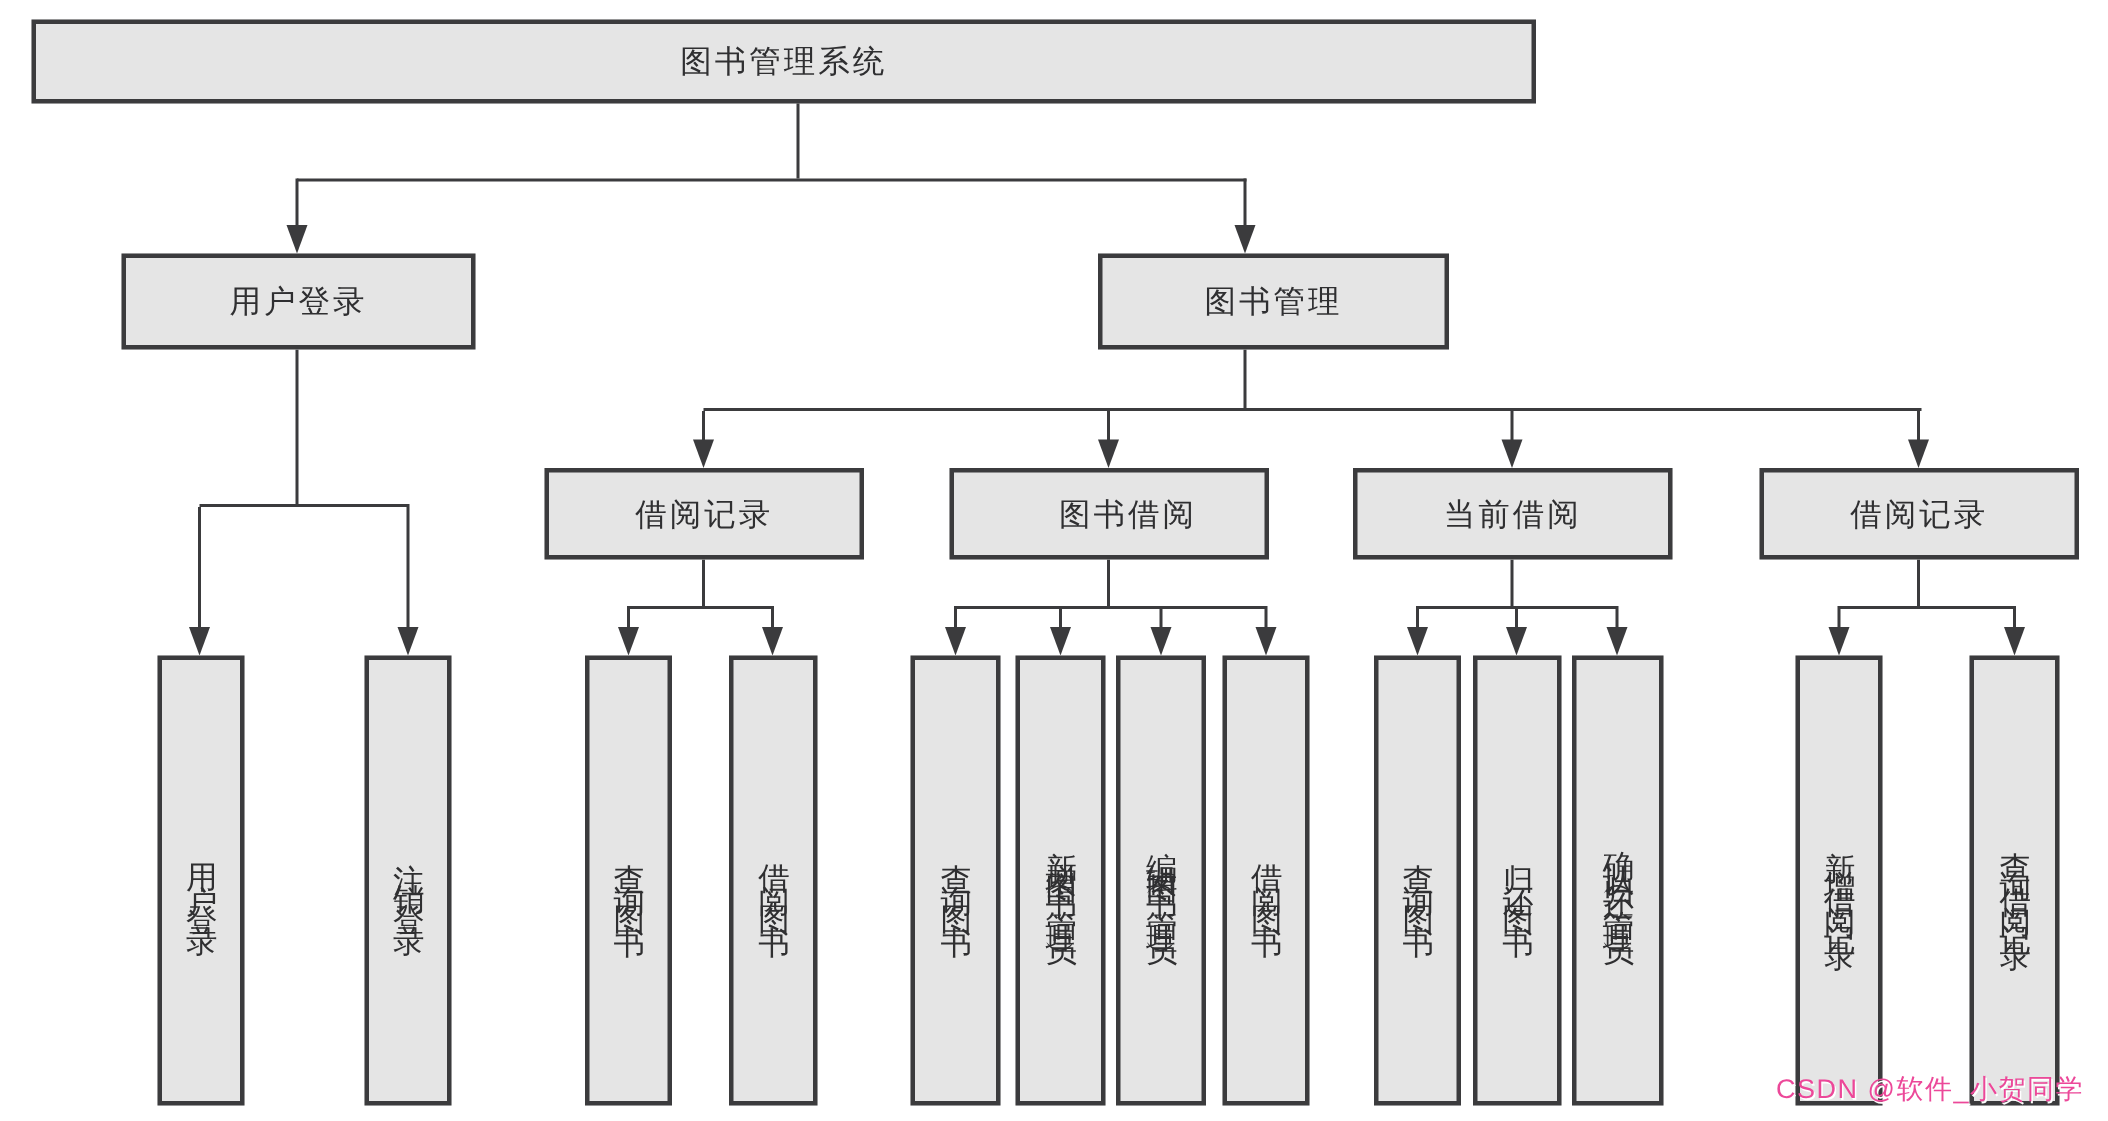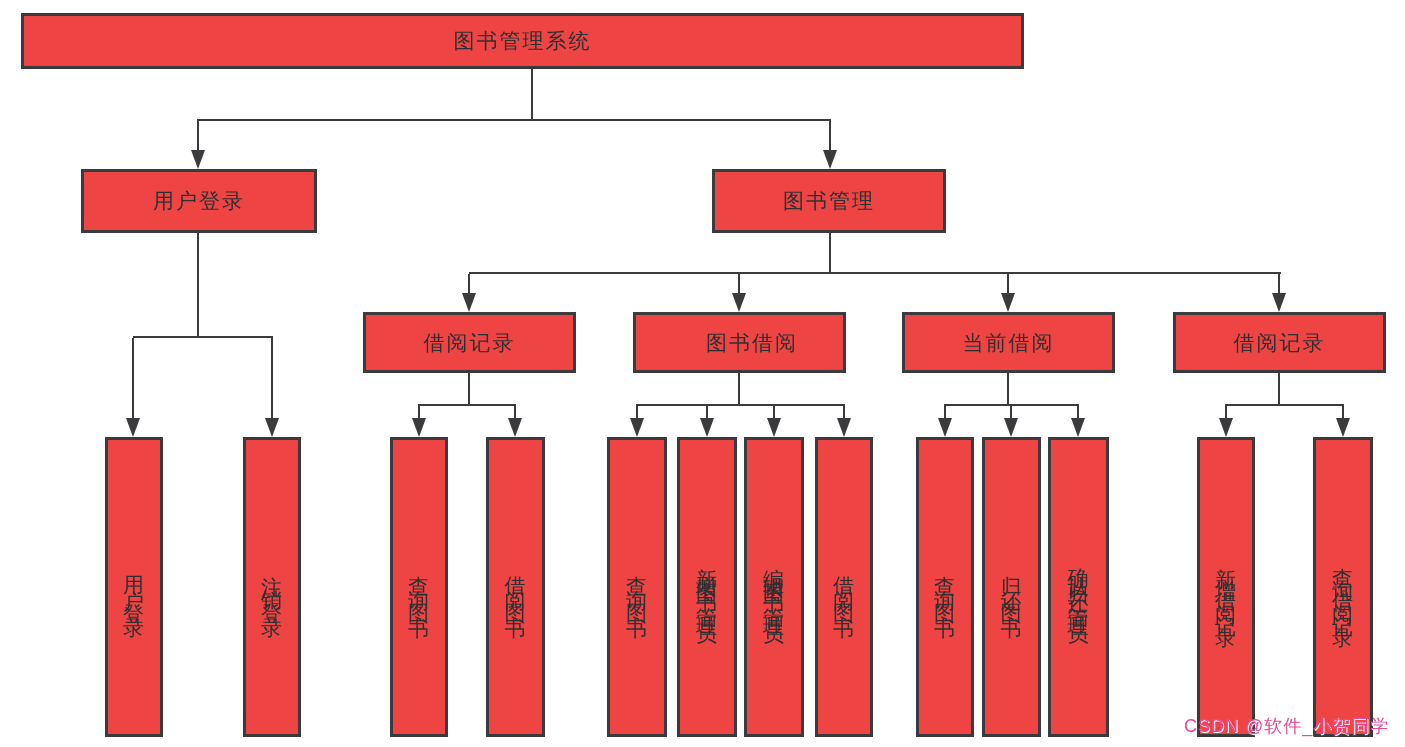--- a/index.html
+++ b/index.html
@@ -6,21 +6,21 @@
   #stage {
     position: relative;
     width: 1405px;
     height: 747px;
     background: #ffffff;
     font-family: "Liberation Sans", "DejaVu Sans", sans-serif;
     overflow: hidden;
   }
   .box {
     position: absolute;
-    background: #ef4444;
+    background: #e5e5e5;
     border: 3px solid #3b3b3d;
     box-sizing: border-box;
     display: flex;
     align-items: center;
     justify-content: center;
     color: #2f2f31;
     z-index: 2;
   }
   .hlabel { font-size: 21px; letter-spacing: 2px; white-space: nowrap; }
   .vbox span {
@@ -64,21 +64,21 @@
   <div class="box hlabel" style="left:21px; top:13px; width:1003px; height:56px;">图书管理系统</div>
 
   <div class="line v" style="left:531px; top:68px; height:51px;"></div>
   <div class="line h" style="left:198px; top:119px; width:633px;"></div>
   <div class="line v" style="left:197px; top:119px; height:32px;"></div>
   <div class="arrow" style="left:191px; top:150px;"></div>
   <div class="line v" style="left:829px; top:119px; height:32px;"></div>
   <div class="arrow" style="left:823px; top:150px;"></div>
 
   <div class="box hlabel" style="left:81px; top:169px; width:236px; height:64px;">用户登录</div>
-  <div class="box hlabel" style="left:712px; top:169px; width:234px; height:64px;text-align:center;">图书管理</div>
+  <div class="box hlabel" style="left:732px; top:169px; width:234px; height:64px;text-align:center;">图书管理</div>
 
   <div class="line v" style="left:829px; top:233px; height:41px;"></div>
   <div class="line h" style="left:469px; top:272px; width:812px;"></div>
   <div class="line v" style="left:468px; top:274px; height:20px;"></div>
   <div class="arrow" style="left:462px; top:293px;"></div>
   <div class="line v" style="left:738px; top:274px; height:20px;"></div>
   <div class="arrow" style="left:732px; top:293px;"></div>
   <div class="line v" style="left:1007px; top:274px; height:20px;"></div>
   <div class="arrow" style="left:1001px; top:293px;"></div>
   <div class="line v" style="left:1278px; top:274px; height:20px;"></div>

